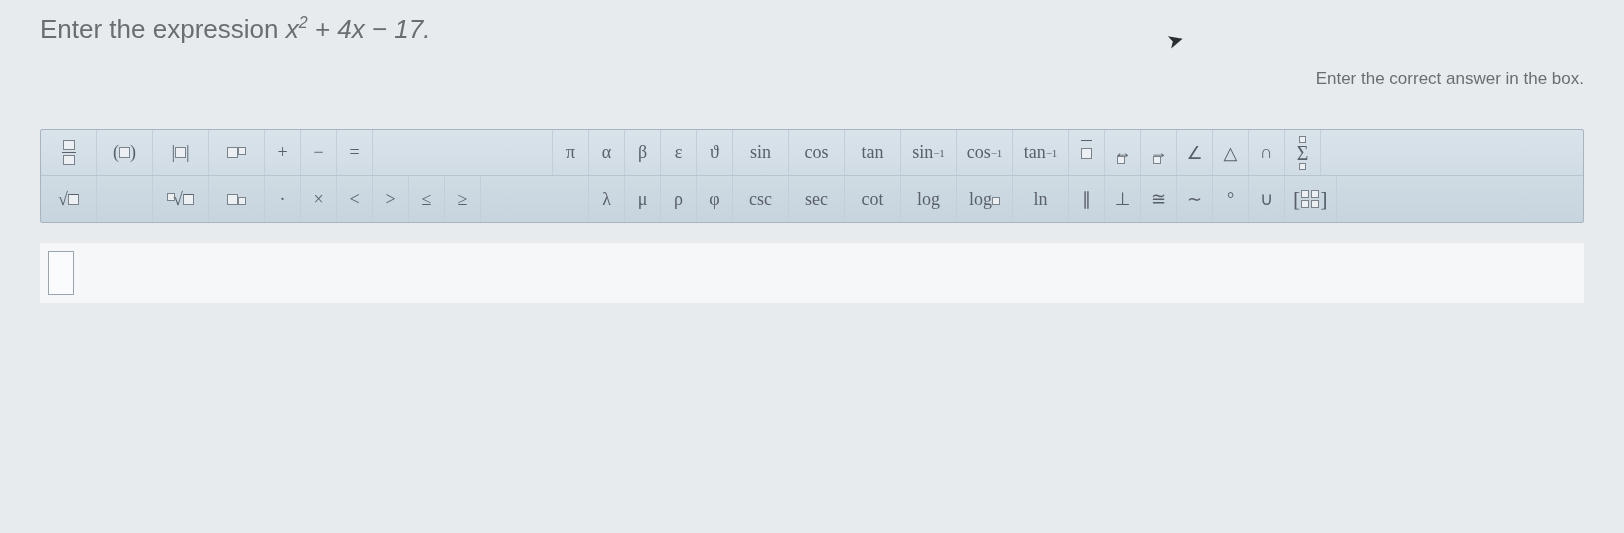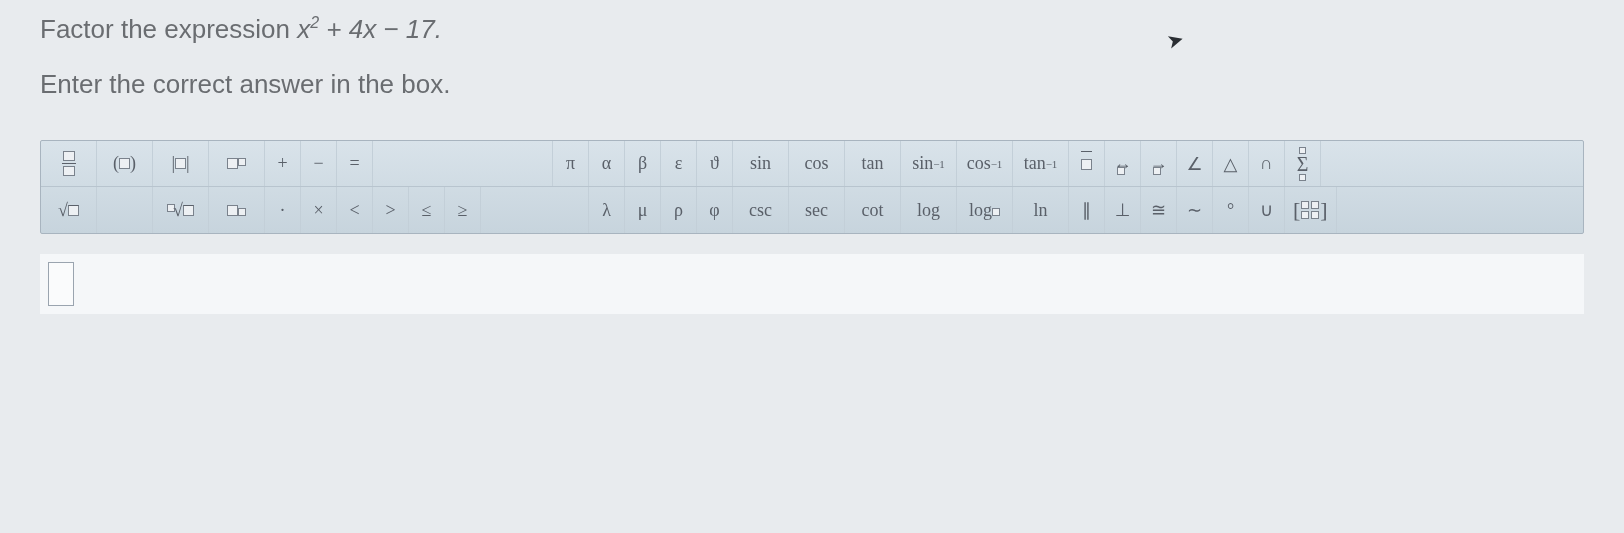--- a/index.html
+++ b/index.html
@@ -23,23 +23,24 @@
       line-height: 1.5;
     }
     .problem-text .expr {
       font-style: italic;
     }
     .problem-text sup {
       font-size: 16px;
       vertical-align: super;
     }
     .instruction {
-      font-size: 26px;
+      font-size: 17px;
       color: #6a6d71;
       margin-bottom: 40px;
+      text-align: right;
     }
     .toolbar {
       width: 100%;
       background: linear-gradient(#d9e3ea, #c7d4dd);
       border: 1px solid #a8b4bf;
       border-radius: 2px;
       display: flex;
       flex-direction: column;
     }
     .toolbar-row {
@@ -179,21 +180,21 @@
       color: #2a2e33;
       transform: rotate(-15deg);
     }
   </style>
 </head>
 <body>
 
 <div class="cursor-icon">➤</div>
 
 <div class="problem-text">
-  <span>Factor the expression </span><span class="expr"><span>x</span><sup>2</sup><span> + 4x − 17.</span></span>
+  <span>Enter the expression </span><span class="expr"><span>x</span><sup>2</sup><span> + 4x − 17.</span></span>
 </div>
 
 <div class="instruction">Enter the correct answer in the box.</div>
 
 <div class="toolbar">
   <div class="toolbar-row">
     <div class="tb-btn wide">
       <span class="frac">
           <span class="num"></span>
           <span class="bar"></span>

